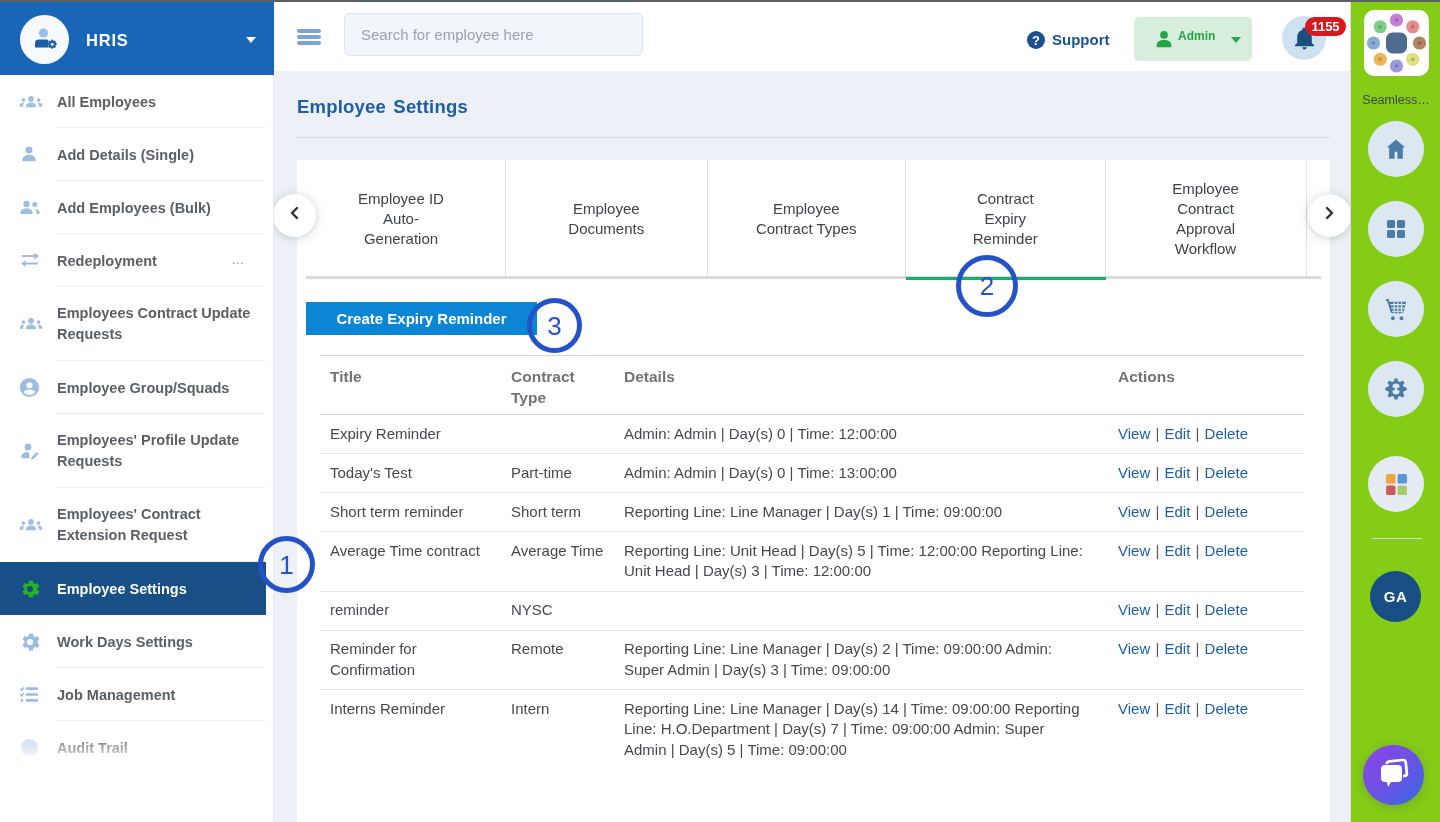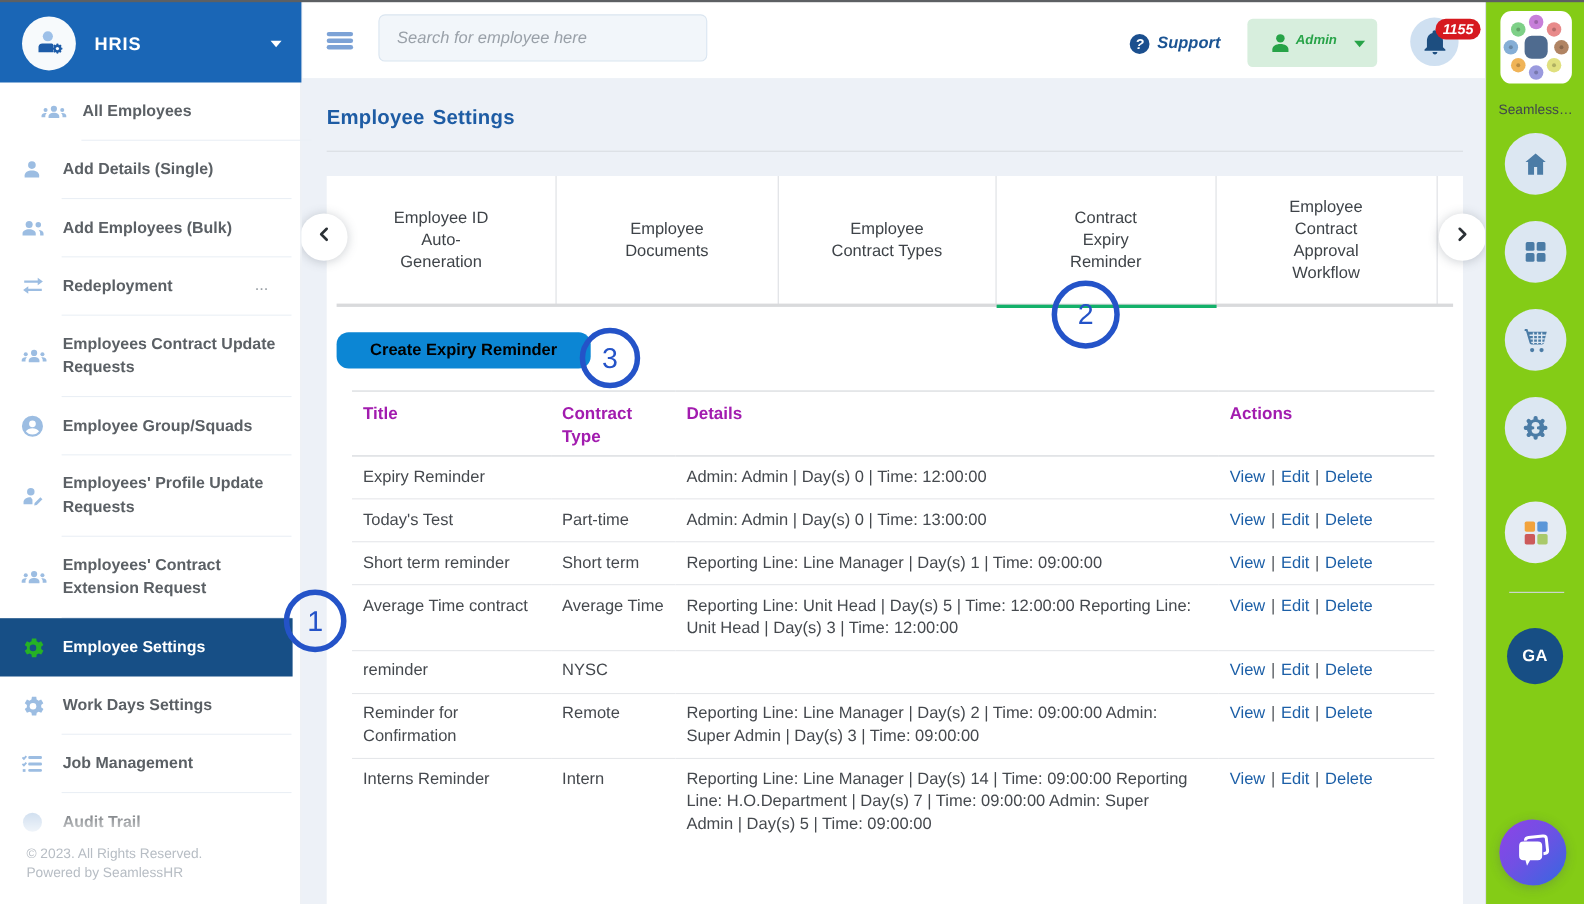--- a/index.html
+++ b/index.html
@@ -15,21 +15,21 @@
 .mi { position:absolute; left:0; width:266px; }
 .mi .ic { position:absolute; left:18px; top:50%; transform:translateY(-50%); width:24px; height:24px; }
 .mi .tx { position:absolute; left:57px; top:50%; transform:translateY(-50%); font-size:14.5px; font-weight:bold; color:#5b6065; line-height:21px; width:200px; }
 .mi .dv { position:absolute; left:56px; bottom:0; width:209px; height:1px; background:#eaeff5; }
 .mi.active { background:#174f86; }
 .mi.active .tx { color:#fff; }
 #lsb-fade { position:absolute; left:0; top:733px; width:266px; height:36px; background:linear-gradient(to bottom, rgba(255,255,255,0), #ffffff 85%); z-index:5; }
 #lsb-bot { position:absolute; left:0; top:762px; width:266px; height:59px; background:#fff; z-index:6; }
 #lsb-foot { position:absolute; left:24px; top:767px; font-size:12.5px; color:#b7bdc4; line-height:17px; z-index:7; }
 
-#topbar { position:absolute; left:275px; top:1px; width:1075px; height:70px; background:#fff; z-index:10;font-style:italic; }
+#topbar { position:absolute; left:275px; top:1px; width:1075px; height:70px; background:#fff; z-index:10; }
 #burger { position:absolute; left:22px; top:28px; width:24px; }
 #burger div { height:3.5px; border-radius:2px; background:#7ca2d6; margin-bottom:2.6px; }
 #search { position:absolute; left:69px; top:12px; width:299px; height:43px; background:#f2f6fa; border:1px solid #dae5f0; border-radius:6px; }
 #search span { position:absolute; left:16px; top:12px; font-size:15px; color:#9aa1a9; }
 #support { position:absolute; left:751px; top:29px; }
 #support svg { position:absolute; left:0; top:0; }
 #support b { position:absolute; left:26px; top:1px; font-size:15px; color:#1b5493; }
 #adminbtn { position:absolute; left:859px; top:16px; width:118px; height:44px; background:#d7eedd; border-radius:5px; }
 #adminbtn svg { position:absolute; left:19px; top:11px; }
 #adminbtn b { position:absolute; left:44px; top:12px; font-size:12px; color:#27a348; }
@@ -41,25 +41,25 @@
 #main { position:absolute; left:275px; top:71px; width:1075px; height:751px; background:#edf1f7; }
 #pgtitle { position:absolute; left:22px; top:25px; font-size:18.5px; font-weight:bold; color:#1e5ca4; letter-spacing:.2px; word-spacing:2px; }
 #pgrule { position:absolute; left:22px; top:66px; width:1033px; height:1px; background:#d9dde2; }
 #card { position:absolute; left:22px; top:89px; width:1033px; height:662px; background:#fff; }
 .tab { position:absolute; top:0; height:117px; border-right:1px solid #dddfe3; text-align:center; font-size:15px; color:#3e4348; line-height:20px; }
 .tab .c { position:absolute; left:0; width:100%; top:50%; transform:translateY(-50%); }
 #tabtrack { position:absolute; left:9px; top:116px; width:1015px; height:3px; background:#d9dadc; }
 #tabgreen { position:absolute; left:609px; top:116.5px; width:199.5px; height:3px; background:#14b16a; z-index:2; }
 .chev { position:absolute; width:43px; height:43px; border-radius:50%; background:#fff; box-shadow:0 1px 10px rgba(70,80,95,.28); z-index:8; text-align:center; }
 .chev svg { margin-top:12px; }
-#createbtn { position:absolute; left:9px; top:142px; width:231px; height:33px; background:#0c86d4; border-radius:11px; color:#000000; font-size:15px; font-weight:bold; text-align:center; line-height:33px; }
+#createbtn { position:absolute; left:9px; top:142px; width:231px; height:33px; background:#0c86d4; border-radius:0; color:#ffffff; font-size:15px; font-weight:bold; text-align:center; line-height:33px; }
 
 #tbl { position:absolute; left:23px; top:195px; width:984px; border-collapse:collapse; table-layout:fixed; }
 #tbl td, #tbl th { vertical-align:top; font-size:15px; color:#45494e; line-height:20.5px; padding:8.75px 10px 8.75px 10px; border-bottom:1px solid #e5e7ea; text-align:left; }
-#tbl th { font-size:15.5px; color:#a21caf; padding-top:11px; padding-bottom:6px; border-top:1.5px solid #d2d6da; border-bottom:1px solid #cfd3d7; }
+#tbl th { font-size:15.5px; color:#737373; padding-top:11px; padding-bottom:6px; border-top:1.5px solid #d2d6da; border-bottom:1px solid #cfd3d7; }
 #tbl a { color:#1c5fa7; text-decoration:none; }
 #tbl .sep { color:#55595e; padding:0 1px; }
 
 .ann { position:absolute; border:5.5px solid #2453c8; border-radius:50%; z-index:50; }
 .ann span { position:absolute; left:0; top:50%; width:100%; transform:translateY(-50%); text-align:center; font-size:26px; color:#2453c8; font-family:"Liberation Sans",sans-serif; }
 
 #rsb { position:absolute; left:1350px; top:1px; width:90px; height:821px; background:#84cc16; border-left:1px solid #dbe0e7; z-index:20; }
 #rlogo { position:absolute; left:13px; top:9px; width:65px; height:66px; background:#fff; border-radius:10px; }
 #rname { position:absolute; left:0; top:92px; width:90px; text-align:center; font-size:12.5px; color:#40464d; }
 .rcirc { position:absolute; left:17px; width:56px; height:56px; border-radius:50%; background:#dce7f2; }
@@ -87,21 +87,21 @@
               <rect x="-1.1" y="-4.6" width="2.2" height="9.2" rx="1" transform="rotate(-45)"></rect>
             </g>
             <circle r="1.5" fill="#f7fafc"></circle>
           </g>
         </svg>
       </div>
     <div id="hris">HRIS</div>
     <div id="hcaret"></div>
   </div>
   <div id="menu">
-      <div class="mi" style="top:74px;height:53px;margin-left:18px;">
+      <div class="mi" style="top:74px;height:53px;">
         <span class="ic"><svg width="26" height="26" viewBox="0 0 24 24" fill="#9cbde2">
             <circle cx="12" cy="8.2" r="2.6"></circle>
             <path d="M12 11.6c-2.5 0-4.5 1.3-4.5 3v1.4h9v-1.4c0-1.7-2-3-4.5-3z"></path>
             <circle cx="5" cy="9.2" r="1.7"></circle>
             <path d="M5 11.8c-1.9 0-3.4 1-3.4 2.3v1.3h3.2v-1.2c0-.9.4-1.7 1.2-2.2-.3-.1-.6-.2-1-.2z"></path>
             <circle cx="19" cy="9.2" r="1.7"></circle>
             <path d="M19 11.8c1.9 0 3.4 1 3.4 2.3v1.3h-3.2v-1.2c0-.9-.4-1.7-1.2-2.2.3-.1.6-.2 1-.2z"></path>
           </svg></span>
         <span class="tx">All Employees</span>
         <span class="dv"></span>
@@ -207,21 +207,20 @@
       <div class="mi" style="top:720px;height:53px;">
         <span class="ic"><svg width="23" height="23" viewBox="0 0 24 24" fill="#c9daed">
             <circle cx="12" cy="12" r="9"></circle>
           </svg></span>
         <span class="tx">Audit Trail</span>
         <span class="dv"></span>
       </div>
     </div>
   <div id="lsb-fade"></div>
   <div id="lsb-bot"></div>
-  <div id="lsb-foot">© 2023. All Rights Reserved.<br>Powered by SeamlessHR</div>
 </div>
 
 <div id="topbar">
   <div id="burger">
       <div></div>
       <div></div>
       <div></div>
     </div>
   <div id="search">
       <span>Search for employee here</span>

